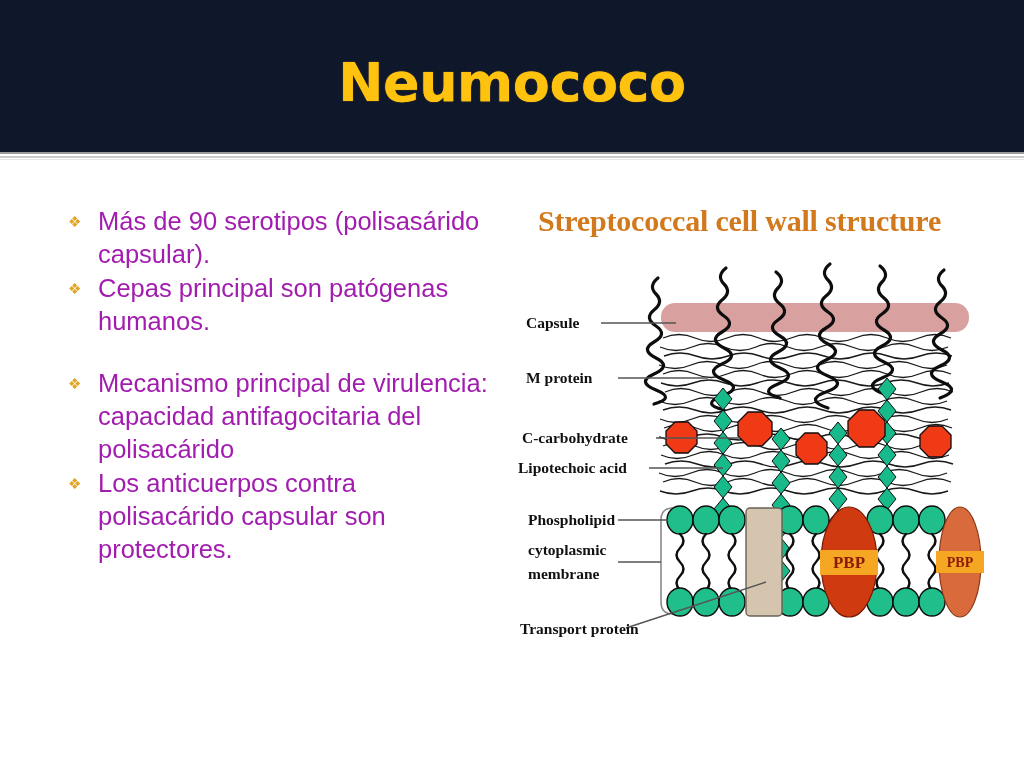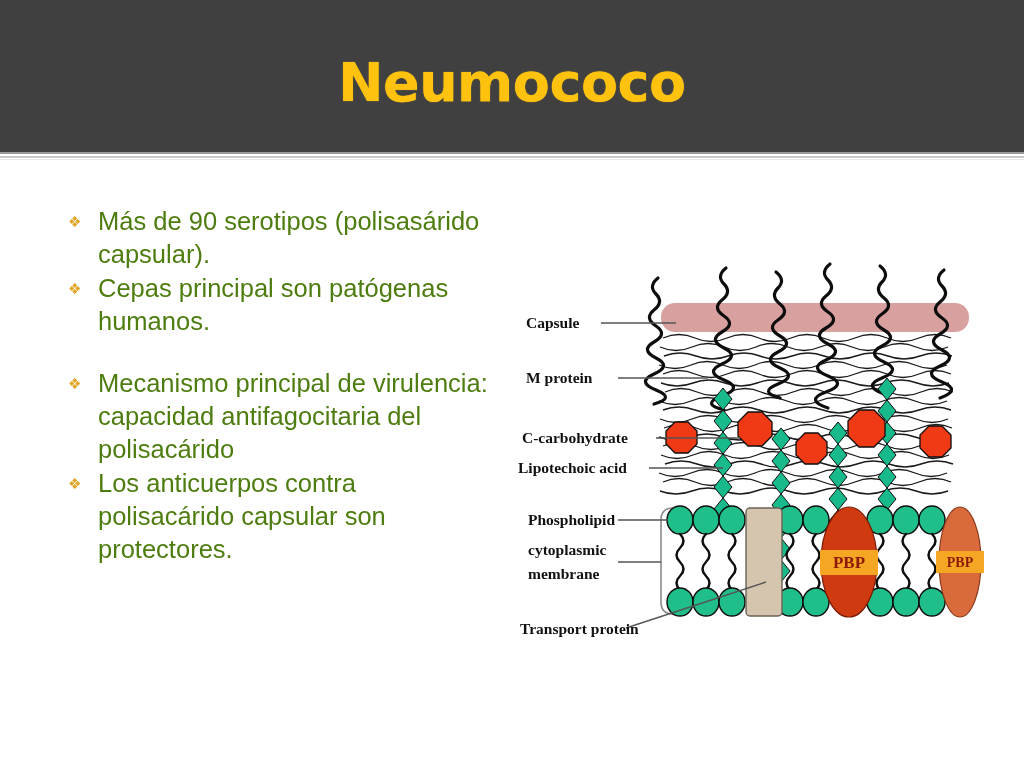--- a/index.html
+++ b/index.html
@@ -14,21 +14,21 @@
     font-family: "Liberation Sans", sans-serif;
     position: relative;
   }
 
   
   #slide-header {
     position: absolute;
     left: 0; top: 0;
     width: 1024px;
     height: 152px;
-    background: #404040;
+    background: #0f172a;
     display: flex;
     align-items: center;
     justify-content: center;
   }
   #slide-title {
     color: #FFC20E;
     font-size: 54px;
     font-weight: bold;
     font-family: "DejaVu Sans", sans-serif;
     letter-spacing: -0.5px;
@@ -73,21 +73,21 @@
   .bullet-marker {
     flex: 0 0 auto;
     width: 30px;
     padding-top: 9px;
     color: #E0A526;
     font-size: 15px;
     line-height: 1;
   }
   .bullet-text {
     flex: 1 1 auto;
-    color: #4d7c0f;
+    color: #a21caf;
     font-size: 25.5px;
     line-height: 33px;
     font-family: "Liberation Sans", sans-serif;
   }
   .bullet-gap { height: 28px; }
 
   
   #figure {
     position: absolute;
     left: 508px;
@@ -165,20 +165,21 @@
 
   <div class="bullet-item">
     <div class="bullet-marker">❖</div>
     <div class="bullet-text">Los anticuerpos contra polisacárido capsular son protectores.</div>
   </div>
 
 </div>
 
 <div id="figure">
 
+  <div id="figure-title">Streptococcal cell wall structure</div>
 
   <svg id="figure-svg" width="500" height="460" viewBox="0 0 500 460">
 
     <rect x="153" y="113" width="308" height="29" rx="14" ry="14" fill="#D9A0A0"></rect>
 
     <g>
       <path class="wall-line" d="M155 148 q16 -7 32 0 t32 0 t32 0 t32 0 t32 0 t32 0 t32 0 t32 0 t32 0"></path>
       <path class="wall-line" d="M152 157 q16 7 32 0 t32 0 t32 0 t32 0 t32 0 t32 0 t32 0 t32 0 t32 0"></path>
       <path class="wall-line" d="M156 166 q16 -6 32 0 t32 0 t32 0 t32 0 t32 0 t32 0 t32 0 t32 0 t32 0"></path>
       <path class="wall-line" d="M151 175 q16 7 32 0 t32 0 t32 0 t32 0 t32 0 t32 0 t32 0 t32 0 t32 0"></path>

